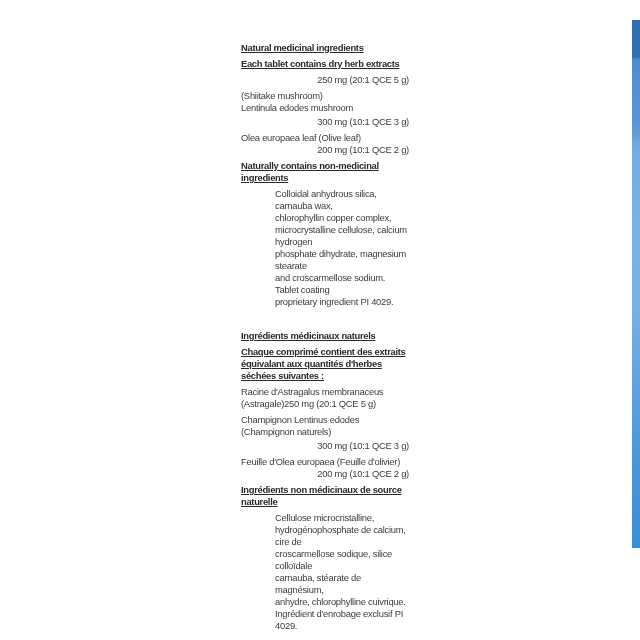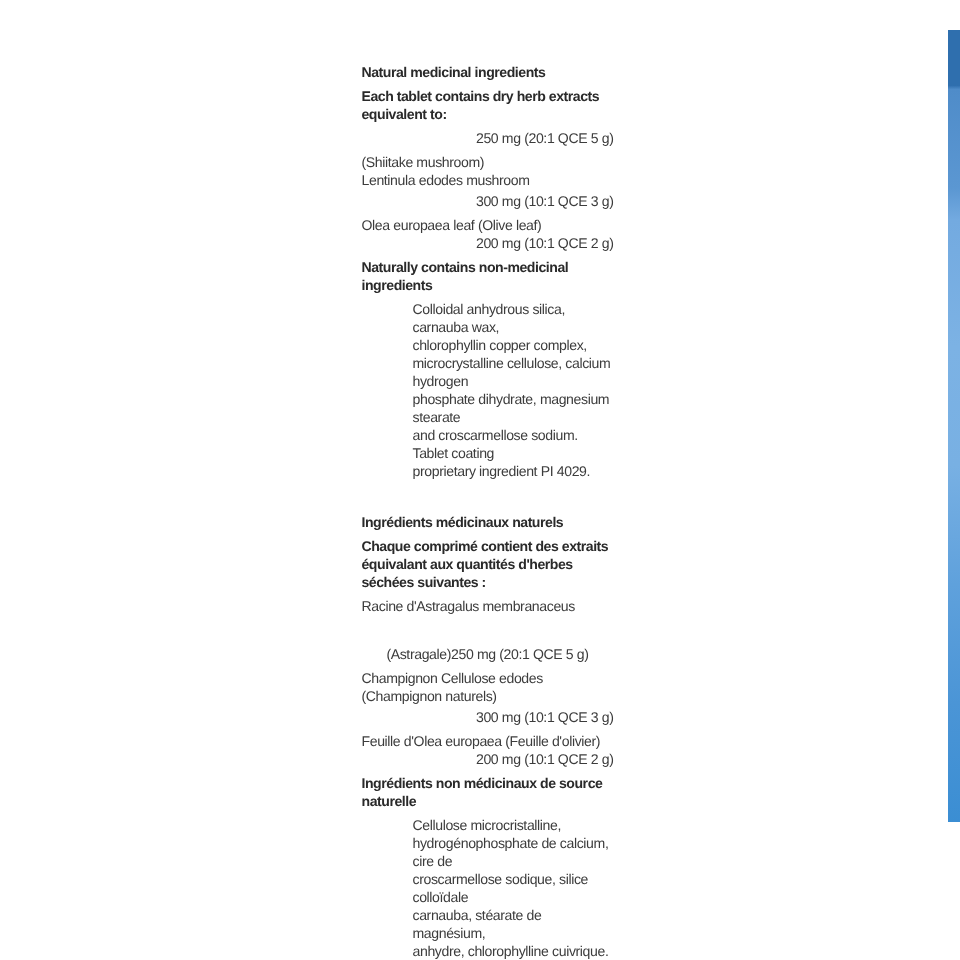--- a/index.html
+++ b/index.html
@@ -21,31 +21,31 @@
       top: 42px;
       width: 168px;
       font-size: 9.4px;
       line-height: 12px;
       letter-spacing: -0.25px;
     }
     .h {
       font-weight: bold;
       color: #2a2a2a;
       letter-spacing: -0.3px;
+      text-decoration: underline;
     }
     .gap-s { height: 4px; }
     .amt {
       text-align: right;
       white-space: nowrap;
     }
     .row2 {
       display: flex;
-      justify-content: center;
+      justify-content: flex-start;
       white-space: nowrap;
-      margin-top: 20px;
     }
     .para {
       white-space: normal;
       margin-left: 34px;
     }
     .sect-gap { height: 22px; }
     .blue-strip {
       position: absolute;
       left: 632px;
       top: 20px;
@@ -61,21 +61,20 @@
   </style>
 </head>
 <body>
 
 <div class="panel">
 
   <div>
     <div class="h">Natural medicinal ingredients</div>
     <div class="gap-s"></div>
     <div class="h">Each tablet contains dry herb extracts</div>
-    <div class="h">equivalent to:</div>
     <div class="gap-s"></div>
 
     <div>
       <div class="amt">250 mg (20:1 QCE 5 g)</div>
     </div>
     <div class="gap-s"></div>
 
     <div>
       <div>(Shiitake mushroom)</div>
       <div>Lentinula edodes mushroom</div>
@@ -115,21 +114,21 @@
     <div>
       <div>Racine d'Astragalus membranaceus</div>
       <div class="row2">
         <span>(Astragale)</span>
         <span>250 mg (20:1 QCE 5 g)</span>
       </div>
     </div>
     <div class="gap-s"></div>
 
     <div>
-      <div>Champignon Cellulose edodes</div>
+      <div>Champignon Lentinus edodes</div>
       <div>(Champignon naturels)</div>
       <div class="amt" style="margin-top:2px">300 mg (10:1 QCE 3 g)</div>
     </div>
     <div class="gap-s"></div>
 
     <div>
       <div>Feuille d'Olea europaea (Feuille d'olivier)</div>
       <div class="amt">200 mg (10:1 QCE 2 g)</div>
     </div>
     <div class="gap-s"></div>

